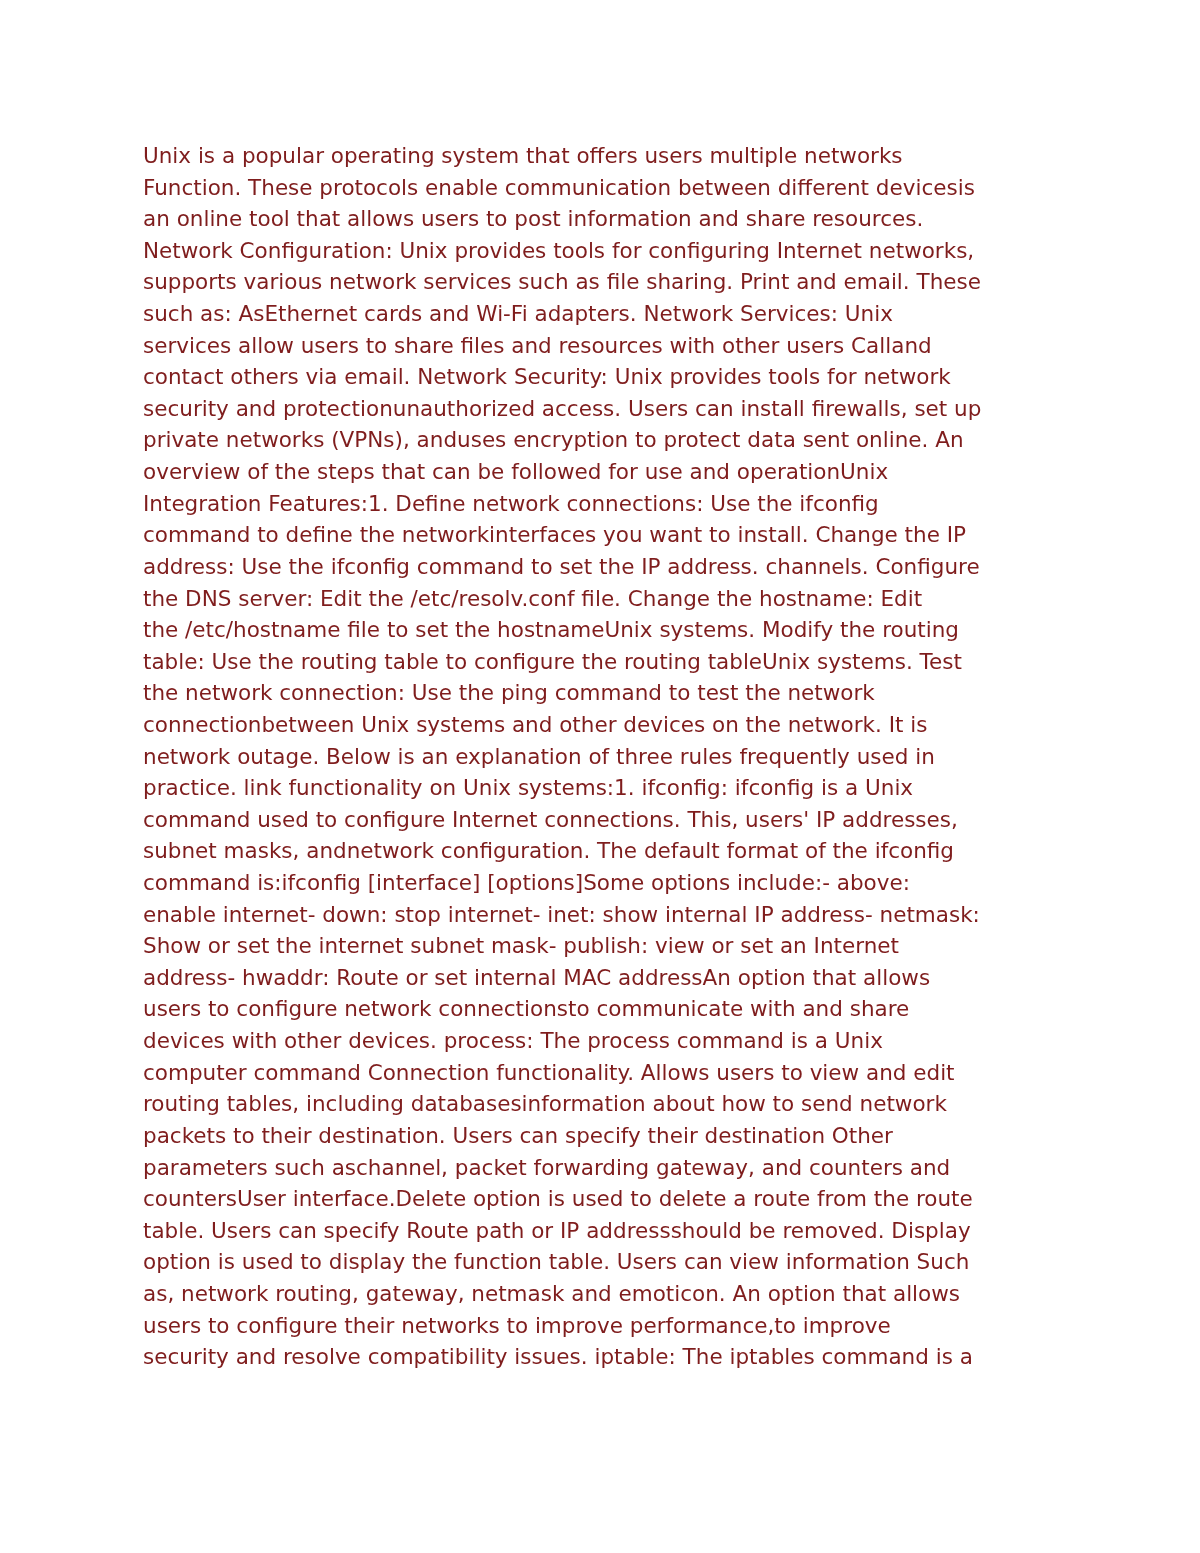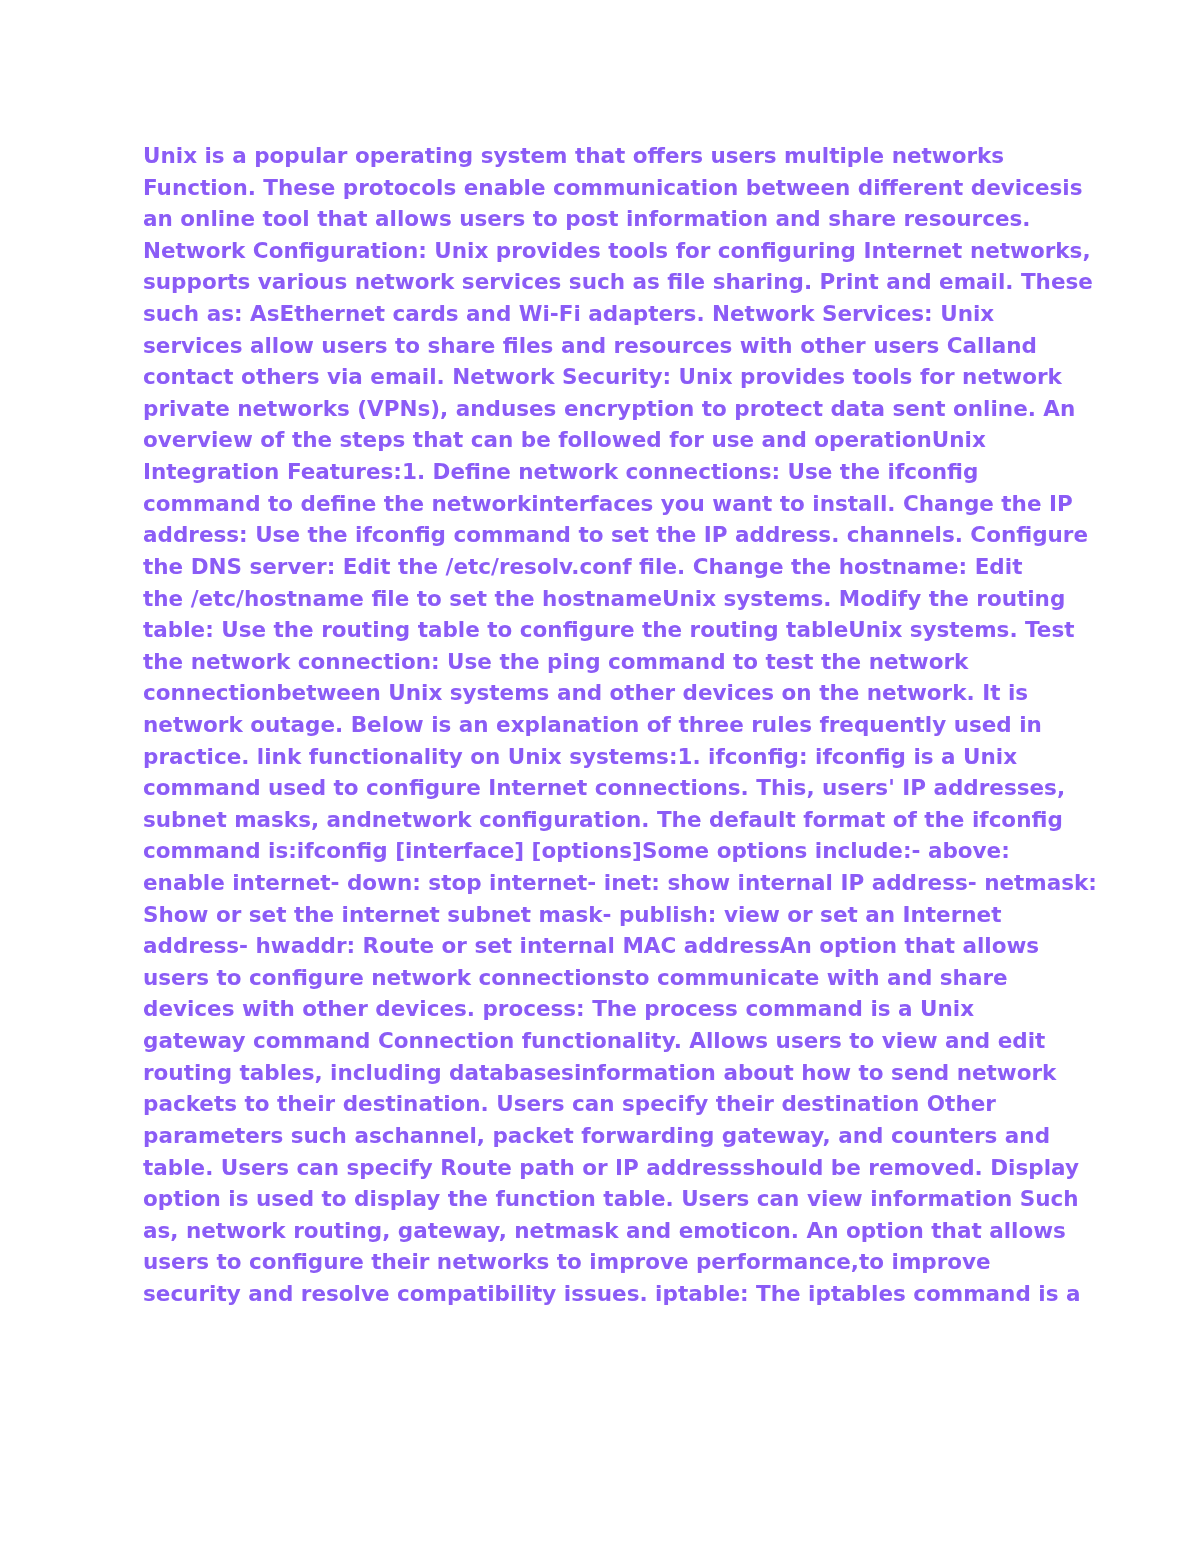--- a/index.html
+++ b/index.html
@@ -22,66 +22,67 @@
       background: #ffffff;
     }
     .body-text {
       position: absolute;
       left: 143px;
       top: 140px;
       width: 960px;
       font-family: "DejaVu Sans", sans-serif;
       font-size: 21.5px;
       line-height: 31.62px;
-      color: #8b5cf6;
+      color: #7f1d1d;
       letter-spacing: 0px;
-      font-weight: bold;
     }
     .line {
       display: block;
       white-space: pre;
       height: 31.62px;
     }
   </style>
 </head>
 <body>
 
 <div class="page">
   <div class="body-text">
     <span class="line">Unix is a popular operating system that offers users multiple networks</span>
     <span class="line">Function. These protocols enable communication between different devicesis</span>
     <span class="line">an online tool that allows users to post information and share resources.</span>
     <span class="line">Network Configuration: Unix provides tools for configuring Internet networks,</span>
     <span class="line">supports various network services such as file sharing. Print and email. These</span>
     <span class="line">such as: AsEthernet cards and Wi-Fi adapters. Network Services: Unix</span>
     <span class="line">services allow users to share files and resources with other users Calland</span>
     <span class="line">contact others via email. Network Security: Unix provides tools for network</span>
+    <span class="line">security and protectionunauthorized access. Users can install firewalls, set up</span>
     <span class="line">private networks (VPNs), anduses encryption to protect data sent online. An</span>
     <span class="line">overview of the steps that can be followed for use and operationUnix</span>
     <span class="line">Integration Features:1. Define network connections: Use the ifconfig</span>
     <span class="line">command to define the networkinterfaces you want to install. Change the IP</span>
     <span class="line">address: Use the ifconfig command to set the IP address. channels. Configure</span>
     <span class="line">the DNS server: Edit the /etc/resolv.conf file. Change the hostname: Edit</span>
     <span class="line">the /etc/hostname file to set the hostnameUnix systems. Modify the routing</span>
     <span class="line">table: Use the routing table to configure the routing tableUnix systems. Test</span>
     <span class="line">the network connection: Use the ping command to test the network</span>
     <span class="line">connectionbetween Unix systems and other devices on the network. It is</span>
     <span class="line">network outage. Below is an explanation of three rules frequently used in</span>
     <span class="line">practice. link functionality on Unix systems:1. ifconfig: ifconfig is a Unix</span>
     <span class="line">command used to configure Internet connections. This, users' IP addresses,</span>
     <span class="line">subnet masks, andnetwork configuration. The default format of the ifconfig</span>
     <span class="line">command is:ifconfig [interface] [options]Some options include:- above:</span>
     <span class="line">enable internet- down: stop internet- inet: show internal IP address- netmask:</span>
     <span class="line">Show or set the internet subnet mask- publish: view or set an Internet</span>
     <span class="line">address- hwaddr: Route or set internal MAC addressAn option that allows</span>
     <span class="line">users to configure network connectionsto communicate with and share</span>
     <span class="line">devices with other devices. process: The process command is a Unix</span>
-    <span class="line">gateway command Connection functionality. Allows users to view and edit</span>
+    <span class="line">computer command Connection functionality. Allows users to view and edit</span>
     <span class="line">routing tables, including databasesinformation about how to send network</span>
     <span class="line">packets to their destination. Users can specify their destination Other</span>
     <span class="line">parameters such aschannel, packet forwarding gateway, and counters and</span>
+    <span class="line">countersUser interface.Delete option is used to delete a route from the route</span>
     <span class="line">table. Users can specify Route path or IP addressshould be removed. Display</span>
     <span class="line">option is used to display the function table. Users can view information Such</span>
     <span class="line">as, network routing, gateway, netmask and emoticon. An option that allows</span>
     <span class="line">users to configure their networks to improve performance,to improve</span>
     <span class="line">security and resolve compatibility issues. iptable: The iptables command is a</span>
   </div>
 </div>
 
 </body></html>

